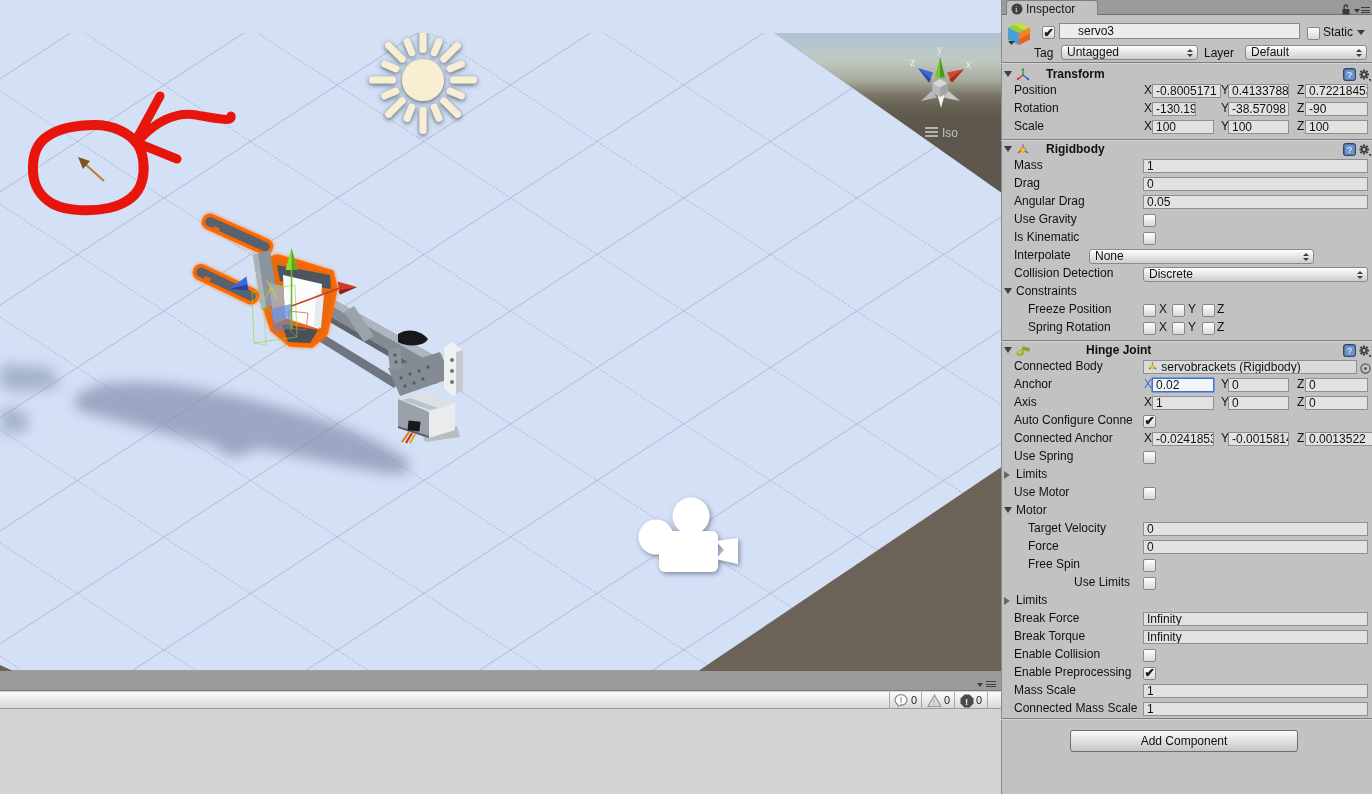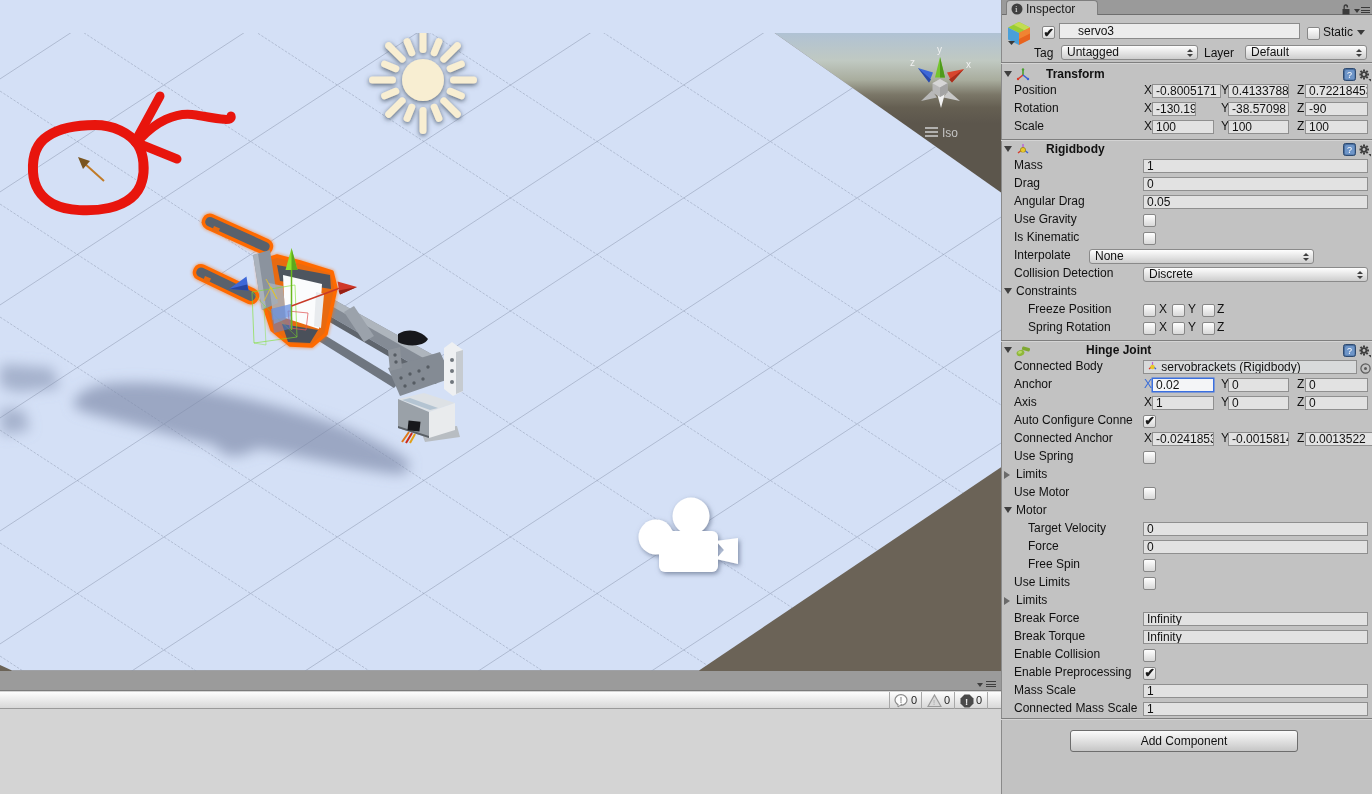--- a/index.html
+++ b/index.html
@@ -497,21 +497,21 @@
 <div class="lb" style="left:1014px;top:485px">Use Motor</div>
     <div class="cbx" style="left:1143px;top:486.5px"></div>
 <div class="tri-d" style="left:1004px;top:507px"></div>
     <div class="lb" style="left:1016px;top:503px">Motor</div>
 <div class="lb" style="left:1028px;top:521px">Target Velocity</div>
     <div class="fld" style="left:1143px;top:522px;width:225px;border-color:#8f8f8f;">0</div>
 <div class="lb" style="left:1028px;top:539px">Force</div>
     <div class="fld" style="left:1143px;top:540px;width:225px;border-color:#8f8f8f;">0</div>
 <div class="lb" style="left:1028px;top:557px">Free Spin</div>
     <div class="cbx" style="left:1143px;top:558.5px"></div>
-<div class="lb" style="left:1014px;top:575px">Use Limits</div>
+<div class="lb" style="left:1074px;top:575px">Use Limits</div>
     <div class="cbx" style="left:1143px;top:576.5px"></div>
 <div class="tri-r" style="left:1004px;top:597px"></div>
     <div class="lb" style="left:1016px;top:593px">Limits</div>
 <div class="lb" style="left:1014px;top:611px">Break Force</div>
     <div class="fld" style="left:1143px;top:612px;width:225px;border-color:#8f8f8f;">Infinity</div>
 <div class="lb" style="left:1014px;top:629px">Break Torque</div>
     <div class="fld" style="left:1143px;top:630px;width:225px;border-color:#8f8f8f;">Infinity</div>
 <div class="lb" style="left:1014px;top:647px">Enable Collision</div>
     <div class="cbx" style="left:1143px;top:648.5px"></div>
 <div class="lb" style="left:1014px;top:665px">Enable Preprocessing</div>

